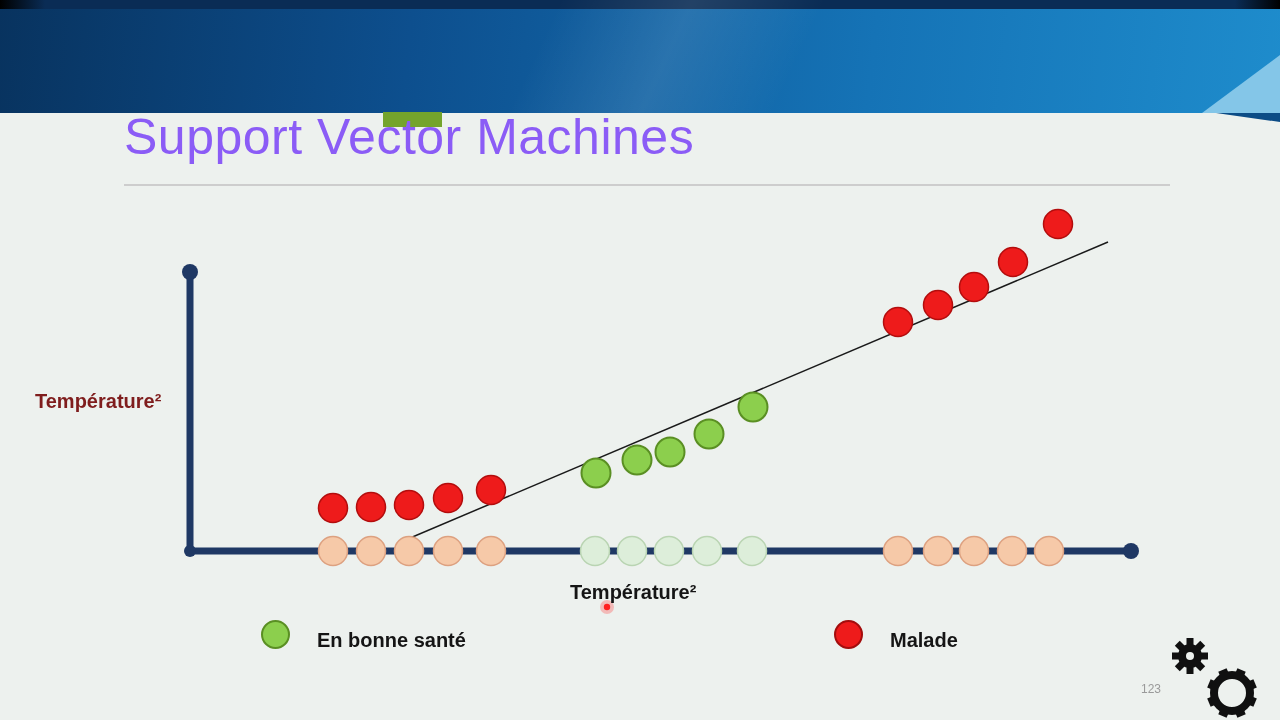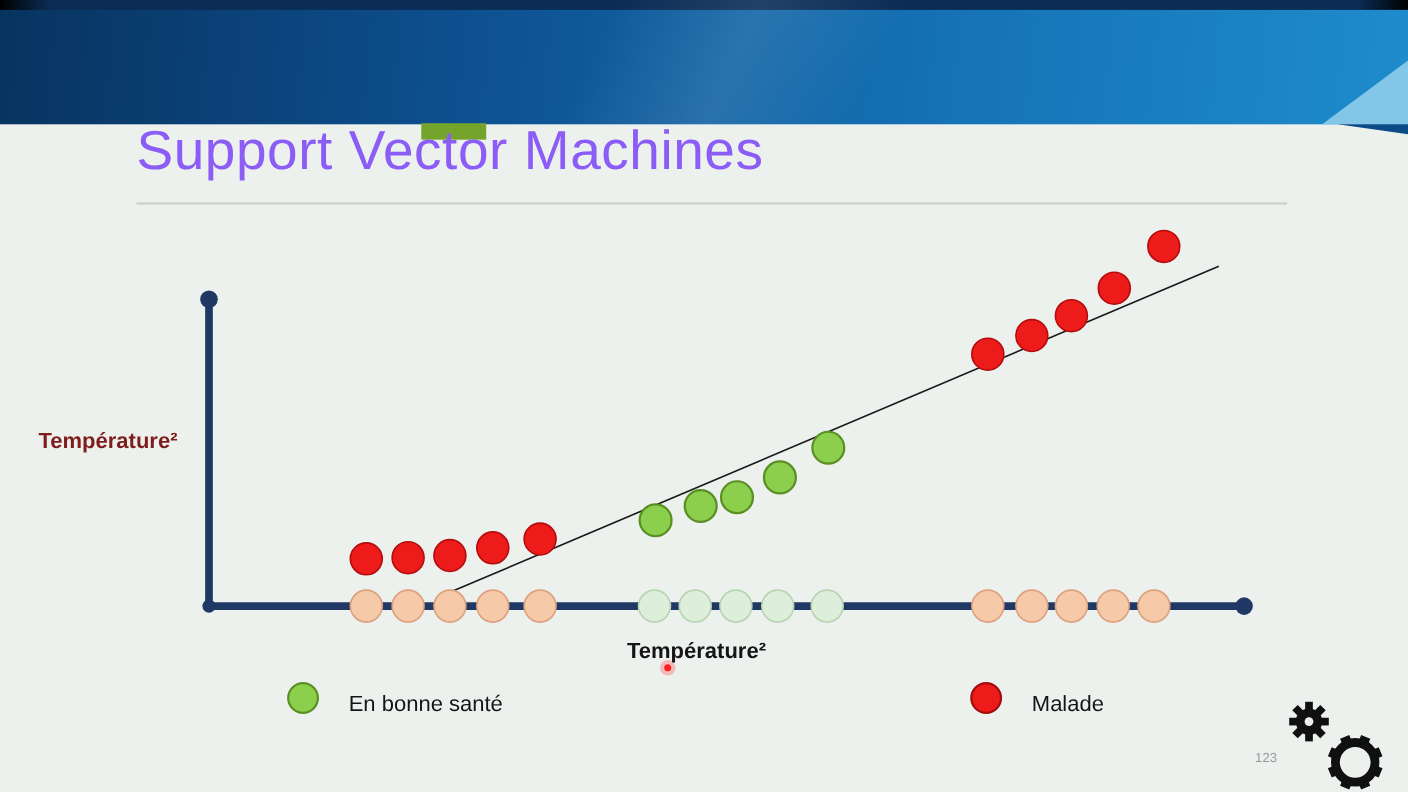--- a/index.html
+++ b/index.html
@@ -39,26 +39,26 @@
   
   .subtitle{position:absolute;left:149px;top:216px;font-size:20px;font-weight:700;color:#151515;z-index:3;}
   .ylabel{position:absolute;left:35px;top:390px;font-size:20px;font-weight:700;color:#7f1d1d;z-index:3;}
   .xlabel{position:absolute;left:570px;top:581px;font-size:20px;font-weight:700;color:#151515;z-index:3;}
   
   #chart-svg,#deco-svg{position:absolute;left:0;top:0;width:1280px;height:720px;z-index:1;}
   #deco-svg{z-index:3;}
   
   .legend-item{position:absolute;display:flex;align-items:center;z-index:3;}
   .legend-item.green{left:261px;top:617px;}
-  .legend-item.red{left:882px;top:617px;}
+  .legend-item.red{left:834px;top:617px;}
   .swatch{
     box-sizing:border-box;width:29px;height:29px;border-radius:50%;
     border:2px solid #000;flex:0 0 auto;
   }
-  .legend-label{margin-left:27px;font-size:20px;font-weight:400;color:#151515;white-space:nowrap;margin-top:12px;}
+  .legend-label{margin-left:27px;font-size:20px;font-weight:700;color:#151515;white-space:nowrap;margin-top:12px;}
   
   .page-number{position:absolute;left:1141px;top:682px;font-size:12px;color:#9a9a9a;z-index:4;}
 </style>
 </head>
 <body>
 
 <div class="slide">
 
   <div class="header">
     <div class="fold-light"></div>

